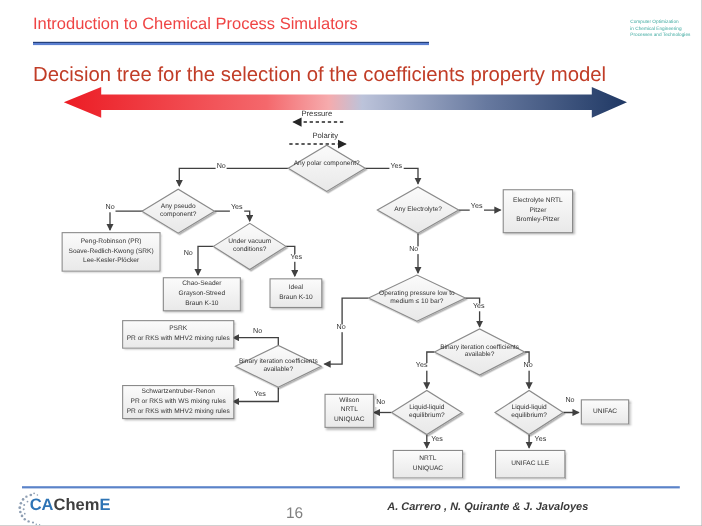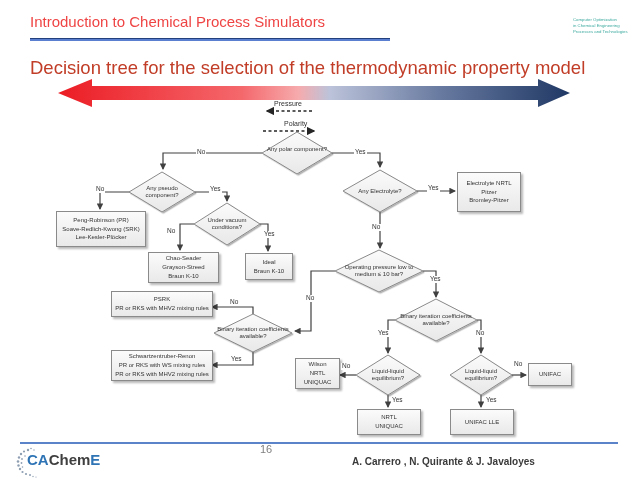--- a/index.html
+++ b/index.html
@@ -27,22 +27,22 @@
   .fbox{position:absolute;background:linear-gradient(180deg,#fbfbfb,#e9e9e9);border:1px solid #8a8a8a;
     box-shadow:1.5px 1.5px 2px rgba(0,0,0,0.28);display:flex;flex-direction:column;justify-content:center;
     align-items:center;text-align:center;font-size:6px;color:#333;line-height:1.45;z-index:2;}
   .fbox div{white-space:nowrap;}
   .edge-label{position:absolute;font-size:6.5px;color:#333;background:#fff;padding:0 1px;z-index:3;line-height:1;}
   
   #footer-rule{left:20px;top:442px;width:598px;height:2px;background:#5b83c9;}
   #cacheme-logo{left:14px;top:447px;z-index:2;}
   #cacheme-text{left:27px;top:451px;font-size:15px;font-weight:bold;z-index:3;white-space:nowrap;}
   .ca-blue{color:#2e74b5;} .ca-dark{color:#3f3f3f;}
-  #page-number{left:260px;top:443px;font-size:11px;color:#808080;text-align:right;}
-  #credits{left:352px;top:456px;font-size:10px;font-weight:600;color:#3a3a3a;}
+  #page-number{left:260px;top:458px;font-size:14px;color:#808080;text-align:right;}
+  #credits{left:352px;top:456px;font-size:10px;font-weight:600;font-style:italic;color:#3a3a3a;}
   svg{position:absolute;left:0;top:0;z-index:1;}
 </style>
 </head>
 <body>
 
 <div id="slide">
 
   <svg width="638" height="478" viewBox="0 0 638 478">
     <defs>
       <linearGradient id="specGrad" x1="0" y1="0" x2="1" y2="0">
@@ -108,21 +108,21 @@
   </svg>
 
   <div class="abs" id="header-title">Introduction to Chemical Process Simulators</div>
   <div class="abs" id="header-rule"></div>
   <div class="abs" id="concept-tagline">
     <div>Computer Optimization</div>
     <div>in Chemical Engineering</div>
     <div>Processes and Technologies</div>
   </div>
 
-  <div class="abs" id="slide-title">Decision tree for the selection of the thermodynamic property model</div>
+  <div class="abs" id="slide-title">Decision tree for the selection of the coefficients property model</div>
 
   <div class="abs spec-label" id="spec-left">Equations of state model</div>
   <div class="abs spec-label" id="spec-right">Activity coefficient model</div>
   <div class="abs axis-word" style="left:274px;top:100px;">Pressure</div>
   <div class="abs axis-word" style="left:284px;top:120px;">Polarity</div>
 
   <div class="diamond-label" style="left:265px;top:146px;width:64px;">Any polar component?</div>
   <div class="diamond-label" style="left:130px;top:185px;width:64px;">Any pseudo component?</div>
   <div class="diamond-label" style="left:194px;top:217px;width:66px;">Under vacuum conditions?</div>
   <div class="diamond-label" style="left:342px;top:188px;width:76px;">Any Electrolyte?</div>

